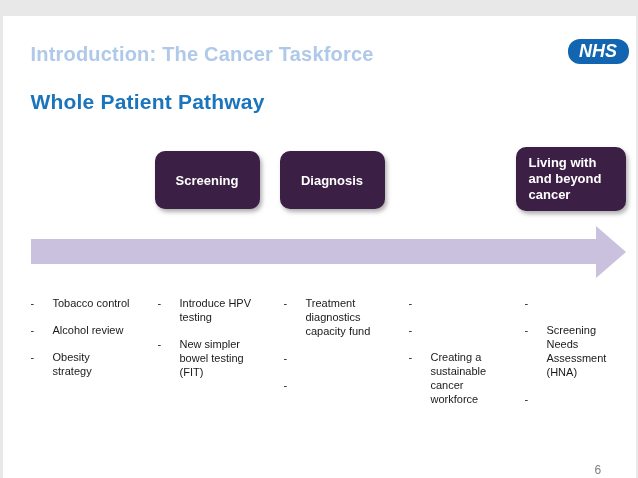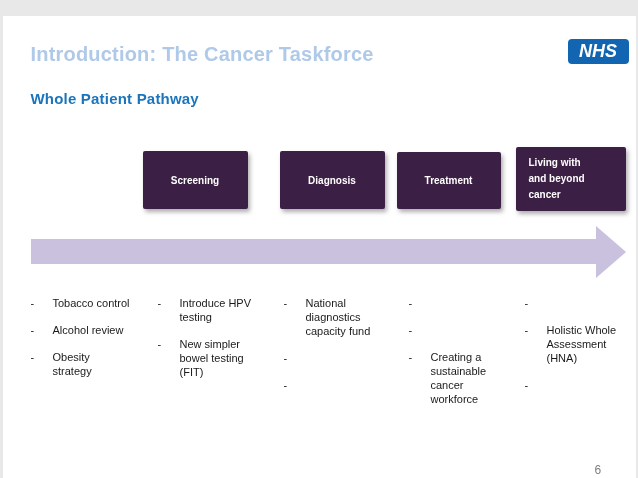--- a/index.html
+++ b/index.html
@@ -12,47 +12,47 @@
     margin:16px auto;
   }
   .pretitle{
     position:absolute;left:28px;top:27px;
     font-size:20px;font-weight:bold;
     color:var(--pretitle,#AFC9E8);
     letter-spacing:0.2px;
   }
   .title{
     position:absolute;left:28px;top:74px;
-    font-size:15px;font-weight:bold;
+    font-size:21px;font-weight:bold;
     color:var(--title,#1B75BC);
     letter-spacing:0.2px;
   }
   .nhs-logo{
     position:absolute;left:565px;top:23px;
     width:61px;height:25px;
     background:var(--nhs-blue,#1266B1);
     color:#ffffff;
     display:flex;align-items:center;justify-content:center;
     font-size:18px;font-weight:bold;font-style:italic;
-    border-radius:4px;
+    border-radius:12px;
     padding-bottom:1px;box-sizing:border-box;
   }
   .stage{
     position:absolute;
     background:var(--stage-box,#3C1F44);
-    border-radius:2px;
+    border-radius:10px;
     box-shadow:2px 3px 4px rgba(110,110,110,0.55);
     color:var(--stage-text,#ffffff);
-    font-size:10px;font-weight:bold;
+    font-size:13px;font-weight:bold;
     display:flex;align-items:center;justify-content:center;
     text-align:center;
     box-sizing:border-box;
   }
   .s1{left:26px;top:135px;width:104px;height:58px;}
-  .s2{left:140px;top:135px;width:105px;height:58px;}
+  .s2{left:152px;top:135px;width:105px;height:58px;}
   .s3{left:277px;top:135px;width:105px;height:58px;}
   .s4{left:394px;top:136px;width:104px;height:57px;}
   .s5{
     left:513px;top:131px;width:110px;height:64px;
     justify-content:flex-start;text-align:left;
     padding-left:13px;line-height:16px;
   }
   .stage-label{white-space:pre-line;}
   .arrow-body{
     position:absolute;left:28px;top:223px;
@@ -95,23 +95,20 @@
   <div class="nhs-logo">
     <span>NHS</span>
   </div>
 
   <div class="stage s2">
     <span class="stage-label">Screening</span>
   </div>
   <div class="stage s3">
     <span class="stage-label">Diagnosis</span>
   </div>
-  <div class="stage s4">
-    <span class="stage-label">Treatment</span>
-  </div>
   <div class="stage s5">
     <span class="stage-label">Living with
 and beyond
 cancer</span>
   </div>
 
   <div class="arrow-body"></div>
   <div class="arrow-head"></div>
 
   <div class="col c1">
@@ -140,21 +137,21 @@
       <span class="dash">-</span>
       <span class="itext">New simpler
 bowel testing
 (FIT)</span>
     </div>
   </div>
 
   <div class="col c3">
     <div class="item">
       <span class="dash">-</span>
-      <span class="itext">National
+      <span class="itext">Treatment
 diagnostics
 capacity fund</span>
     </div>
     <div class="item">
       <span class="dash">-</span>
     </div>
     <div class="item">
       <span class="dash">-</span>
     </div>
   </div>
@@ -174,21 +171,21 @@
 workforce</span>
     </div>
   </div>
 
   <div class="col c5">
     <div class="item">
       <span class="dash">-</span>
     </div>
     <div class="item">
       <span class="dash">-</span>
-      <span class="itext">Holistic Whole
+      <span class="itext">Screening Needs
 Assessment
 (HNA)</span>
     </div>
     <div class="item">
       <span class="dash">-</span>
     </div>
   </div>
 
   <div class="page-number">6</div>
 

